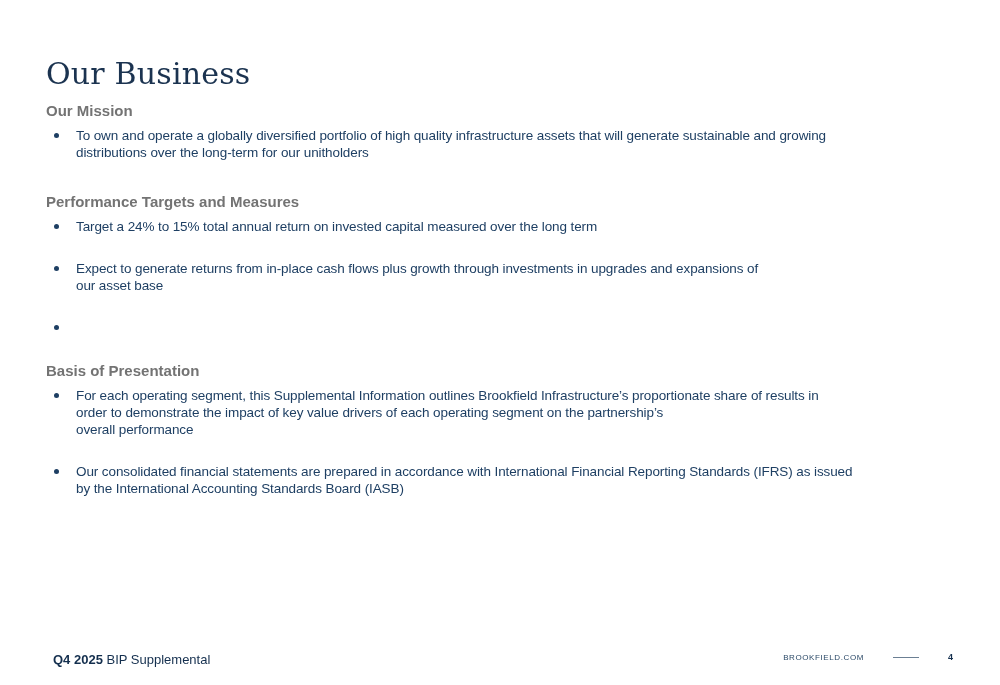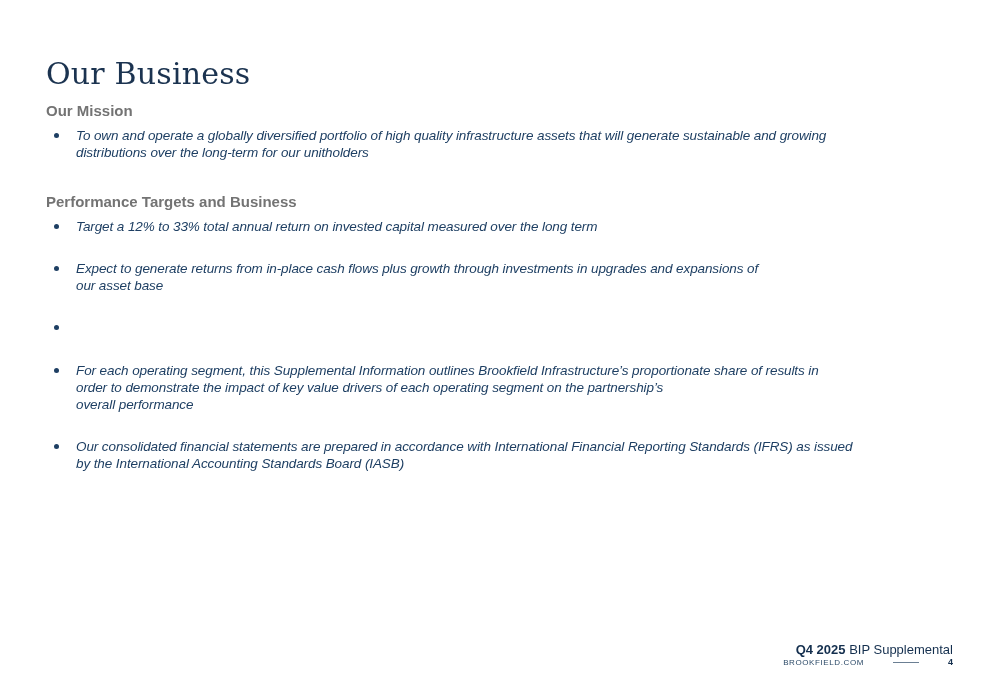--- a/index.html
+++ b/index.html
@@ -29,21 +29,21 @@
   }
   .section-heading {
     font-size: 15px;
     line-height: 18px;
     font-weight: 700;
     color: #737373;
     margin: 0 0 7px 0;
   }
   .section + .section { margin-top: 32px; }
   .bullet-list { list-style: none; }
-  .bullet-item { display: flex; align-items: flex-start; font-style: italic; }
+  .bullet-item { display: flex; align-items: flex-start; }
   .bullet-item + .bullet-item { margin-top: 25px; }
   .bullet-dot {
     flex: none;
     width: 5px;
     height: 5px;
     border-radius: 50%;
     background: #1e3f63;
     margin: 6px 0 0 8px;
   }
   .bullet-text {
@@ -54,22 +54,21 @@
     color: #1e3f63;
     white-space: pre-line;
   }
   .footer {
     position: absolute;
     left: 53px;
     right: 47px;
     bottom: 18px;
     display: flex;
     justify-content: space-between;
-    align-items: flex-end;
-    flex-direction: column;
+    align-items: flex-start;
   }
   .footer-left {
     font-size: 13px;
     color: #142f4e;
   }
   .footer-left .q-bold { font-weight: 700; }
   .footer-right {
     display: flex;
     align-items: center;
     gap: 29px;
@@ -102,40 +101,41 @@
     <ul class="bullet-list">
   <li class="bullet-item">
     <span class="bullet-dot"></span>
     <span class="bullet-text">To own and operate a globally diversified portfolio of high quality infrastructure assets that will generate sustainable and growing
 distributions over the long-term for our unitholders</span>
   </li>
 </ul>
   </div>
 
   <div class="section">
-    <h2 class="section-heading">Performance Targets and Business</h2>
+    <h2 class="section-heading">Performance Targets and Measures</h2>
     <ul class="bullet-list">
   <li class="bullet-item">
     <span class="bullet-dot"></span>
-    <span class="bullet-text">Target a 12% to 33% total annual return on invested capital measured over the long term</span>
+    <span class="bullet-text">Target a 24% to 15% total annual return on invested capital measured over the long term</span>
   </li>
 
   <li class="bullet-item">
     <span class="bullet-dot"></span>
     <span class="bullet-text">Expect to generate returns from in-place cash flows plus growth through investments in upgrades and expansions of
 our asset base</span>
   </li>
 
   <li class="bullet-item">
     <span class="bullet-dot"></span>
   </li>
 </ul>
   </div>
 
   <div class="section">
+    <h2 class="section-heading">Basis of Presentation</h2>
     <ul class="bullet-list">
   <li class="bullet-item">
     <span class="bullet-dot"></span>
     <span class="bullet-text">For each operating segment, this Supplemental Information outlines Brookfield Infrastructure’s proportionate share of results in
 order to demonstrate the impact of key value drivers of each operating segment on the partnership’s
 overall performance</span>
   </li>
 
   <li class="bullet-item">
     <span class="bullet-dot"></span>

